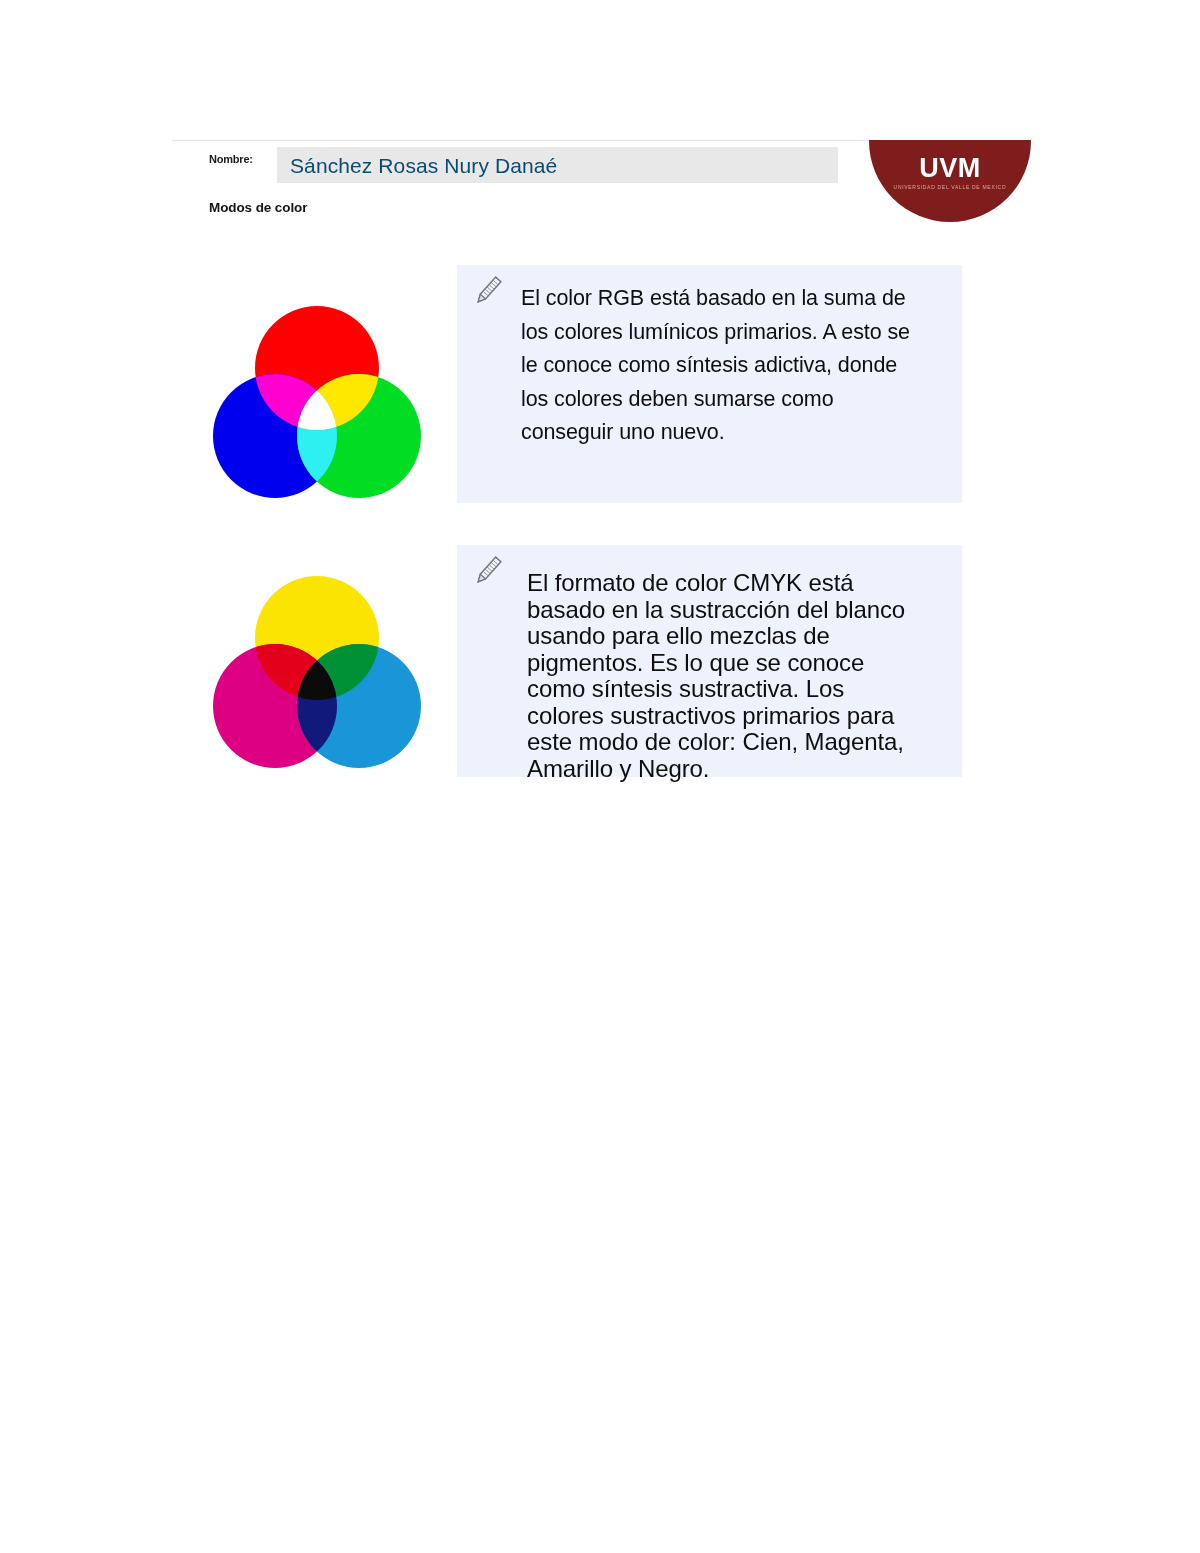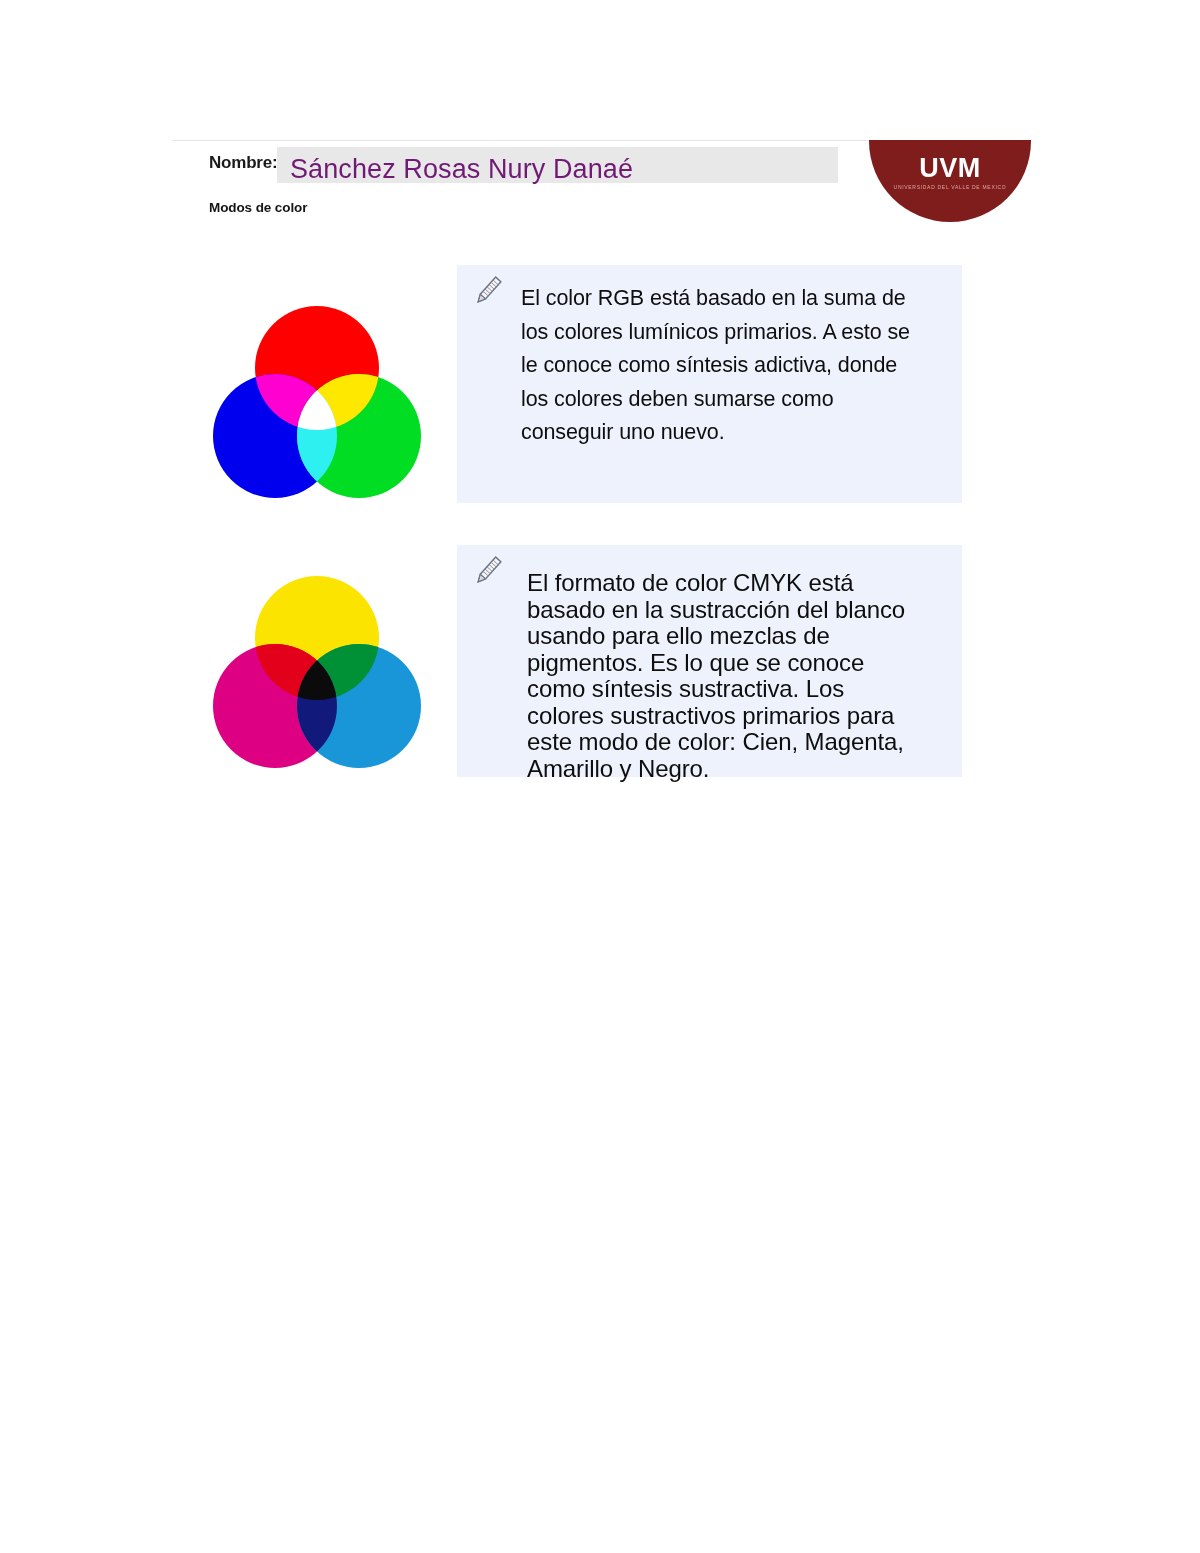--- a/index.html
+++ b/index.html
@@ -31,41 +31,41 @@
     top: 140px;
     width: 858px;
     height: 1px;
     background: #e6e6e6;
   }
 
   .name-label {
     position: absolute;
     left: 209px;
     top: 153px;
-    font-size: 17px;
+    font-size: 11px;
     font-weight: bold;
     color: #1a1a1a;
     letter-spacing: -0.2px;
     font-family: "Liberation Sans", sans-serif;
   }
 
   .name-field {
     position: absolute;
     left: 277px;
     top: 147px;
     width: 561px;
     height: 36px;
     background: #e8e8e8;
   }
   .name-value {
     position: absolute;
     left: 290px;
     top: 154px;
-    font-size: 27px;
-    color: #701a75;
+    font-size: 21px;
+    color: #0c4a6e;
     font-family: "Liberation Sans", sans-serif;
     letter-spacing: 0.1px;
     white-space: nowrap;
   }
 
   
   .uvm-logo {
     position: absolute;
     left: 869px;
     top: 140px;

